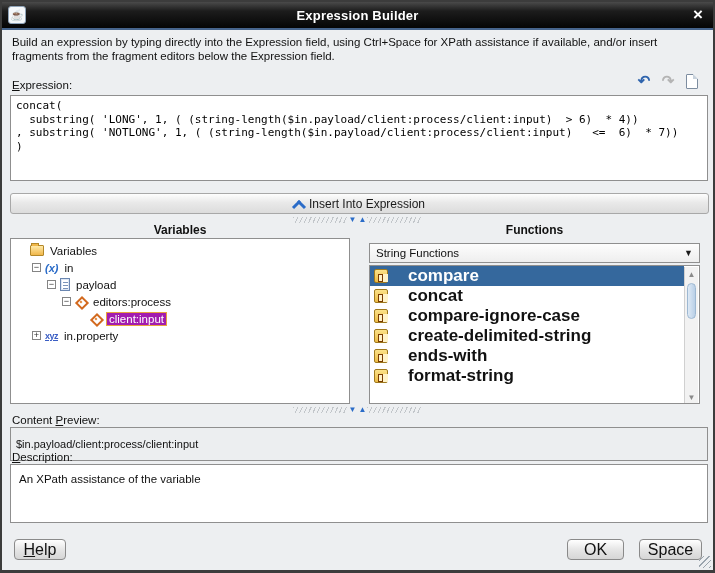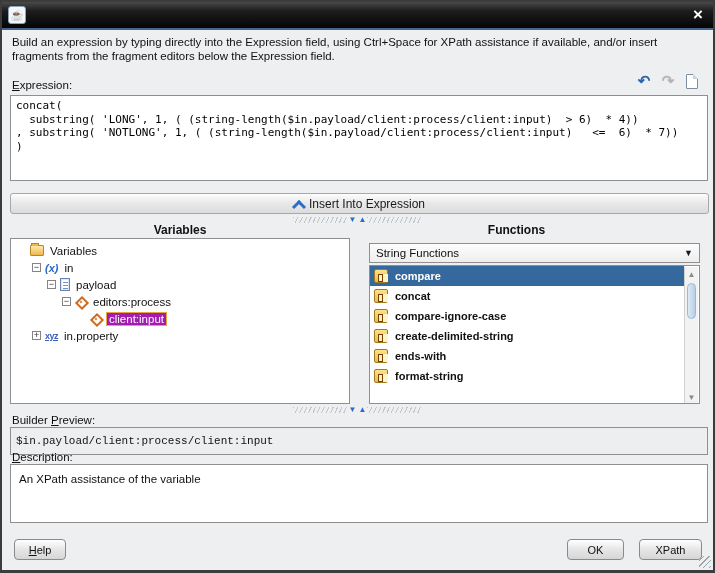--- a/index.html
+++ b/index.html
@@ -53,21 +53,21 @@
   .splitter{ position:absolute; left:0; right:0; height:8px; display:flex;
     align-items:center; justify-content:center; }
   .splitter .hatch{ width:55px; height:6px;
     background:repeating-linear-gradient(115deg,#c2c6ca 0 1px,transparent 1px 4px); }
   .splitter .tri{ font-size:8px; color:#2b6cc8; line-height:8px; padding:0 1px; }
   .splitter-1{ top:214px; } .splitter-2{ top:404px; }
 
   
   .panel-header{ position:absolute; top:221px; font-size:12px; font-weight:bold;
     color:#111; text-align:center; }
-  .hdr-variables{ left:8px; width:340px; } .hdr-functions{ left:349px; width:331px; }
+  .hdr-variables{ left:8px; width:340px; } .hdr-functions{ left:367px; width:331px; }
 
   
   .vars-panel{ position:absolute; left:8px; top:236px; width:340px; height:166px;
     background:#fff; border:1px solid #8f8f8f; overflow:hidden; padding-top:3px; }
   .tree-row{ height:17px; display:flex; align-items:center; font-size:11.5px; color:#111; }
   .expander{ width:9px; height:9px; background:#fff; border:1px solid #848484;
     display:flex; align-items:center; justify-content:center; font-size:9px; line-height:7px;
     color:#333; margin-right:4px; flex:0 0 auto; }
   .expander.none{ visibility:hidden; }
   .tree-icon{ margin-right:4px; flex:0 0 auto; display:inline-flex; align-items:center; justify-content:center; }
@@ -90,62 +90,63 @@
   .tree-label{ padding:0 2px; white-space:nowrap; }
   .tree-label.selected{ background:#a21caf; border:1px solid #e8a33d; color:#fff; }
 
   
   .fn-dropdown{ position:absolute; left:367px; top:241px; width:331px; height:20px;
     background:linear-gradient(#fdfdfd,#eeeeee); border:1px solid #8f8f8f;
     display:flex; align-items:center; font-size:11.5px; color:#111; padding:0 6px; }
   .fn-dropdown .caret{ margin-left:auto; font-size:9px; color:#1a1a1a; }
   .fn-list{ position:absolute; left:367px; top:263px; width:331px; height:139px;
     background:#fff; border:1px solid #8f8f8f; overflow:hidden; }
-  .fn-row{ height:20px; display:flex; align-items:center; gap:7px; padding-left:4px;
-    font-size:11px; font-weight:bold; color:#111; width:calc(100% - 15px); }
+  .fn-row{ height:20px; display:flex; align-items:center; gap:20px; padding-left:4px;
+    font-size:17px; font-weight:bold; color:#111; width:calc(100% - 15px); }
   .fn-row.selected{ background:#35689d; color:#fff; }
   .fn-icon{ width:14px; height:14px; border-radius:2px; flex:0 0 auto;
     background:linear-gradient(#fbe289,#edbc45); border:1px solid #a07a1e; position:relative; }
   .fn-icon::before{ content:""; position:absolute; left:3px; top:4px; width:3px; height:6px;
     border:1px solid #7a3c00; background:#fff3c8; box-shadow:5px 0 0 #fff3c8, 4px 0 0 #7a3c00; }
   .fn-scrollbar{ position:absolute; right:1px; top:1px; width:14px; height:137px;
     background:#f2f2f2; border-left:1px solid #d0d0d0; }
   .sb-arrow{ height:14px; display:flex; align-items:center; justify-content:center;
     font-size:8px; color:#8a8a8a; }
   .sb-arrow.down{ position:absolute; bottom:0; left:0; right:0; }
   .sb-thumb{ position:absolute; left:2px; right:2px; top:16px; height:36px;
     background:linear-gradient(90deg,#dde9f5,#b9cfe6); border:1px solid #9db8d2; border-radius:5px; }
 
   
   .lbl-preview{ position:absolute; left:10px; top:412px; }
-  .preview-field{ position:absolute; left:8px; top:425px; width:698px; height:28px;
-    background:#eceef0; border:1px solid #8f8f8f; font-family:Liberation Mono, monospace;
+  .preview-field{ position:absolute; left:8px; top:425px; width:698px; height:34px;
+    background:#eceef0; border:1px solid #8f8f8f; font-family:Liberation Sans, sans-serif;
     font-size:11px; color:#111; display:flex; align-items:center; padding:0 5px; }
   .lbl-description{ position:absolute; left:10px; top:449px; }
   .description-box{ position:absolute; left:8px; top:462px; width:698px; height:59px;
     background:#fff; border:1px solid #8f8f8f; font-size:11.5px; color:#111;
     padding:8px 0 0 8px; }
 
   
   .btn{ position:absolute; height:21px; background:linear-gradient(#ffffff,#e6e6e6 50%,#d6d6d6);
-    border:1px solid #8a8a8a; border-radius:4px; font-size:11px; color:#111;
+    border:1px solid #8a8a8a; border-radius:4px; font-size:16px; color:#111;
     display:flex; align-items:center; justify-content:center; }
   .btn-help{ left:12px; top:537px; width:52px; }
   .btn-ok{ left:565px; top:537px; width:57px; }
   .btn-cancel{ left:637px; top:537px; width:63px; }
   .resize-grip{ position:absolute; right:2px; bottom:2px; width:12px; height:12px;
     background:repeating-linear-gradient(135deg,transparent 0 3px,#9aa4ad 3px 4px); }
 </style>
 </head>
 <body>
 
 <div class="window">
 
   <div class="titlebar">
     <div class="app-icon">☕</div>
+    <div class="title-text">Expression Builder</div>
     <div class="close-btn">×</div>
   </div>
   <div class="titlebar-accent"></div>
 
   <div class="instructions">Build an expression by typing directly into the Expression field, using Ctrl+Space for XPath assistance if available, and/or insert fragments from the fragment editors below the Expression field.</div>
 
   <div class="field-label lbl-expression"><span></span><span class="mn">E</span><span>xpression:</span></div>
 
   <div class="expr-toolbar">
     <div class="tool-btn">
@@ -250,26 +251,26 @@
     </div>
   </div>
 
   <div class="splitter splitter-2">
     <span class="hatch"></span>
     <span class="tri">▼</span>
     <span class="tri">▲</span>
     <span class="hatch"></span>
   </div>
 
-  <div class="field-label lbl-preview"><span>Builder </span><span class="mn">P</span><span>review:</span></div>
+  <div class="field-label lbl-preview"><span>Content </span><span class="mn">P</span><span>review:</span></div>
   <div class="preview-field">$in.payload/client:process/client:input</div>
 
   <div class="field-label lbl-description"><span></span><span class="mn">D</span><span>escription:</span></div>
   <div class="description-box">An XPath assistance of the variable</div>
 
   <div class="btn btn-help">
       <span><span class="mn">H</span><span>elp</span></span>
     </div>
   <div class="btn btn-ok">OK</div>
-  <div class="btn btn-cancel">XPath</div>
+  <div class="btn btn-cancel">Space</div>
 
   <div class="resize-grip"></div>
 </div>
 
 </body></html>

